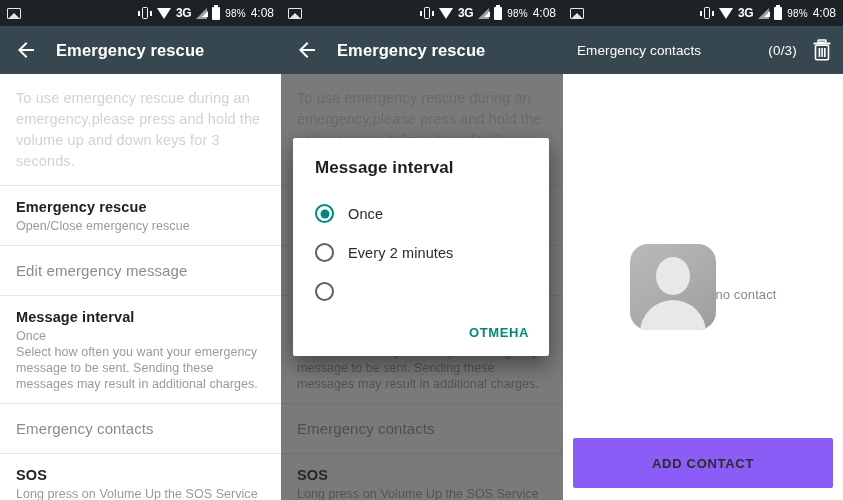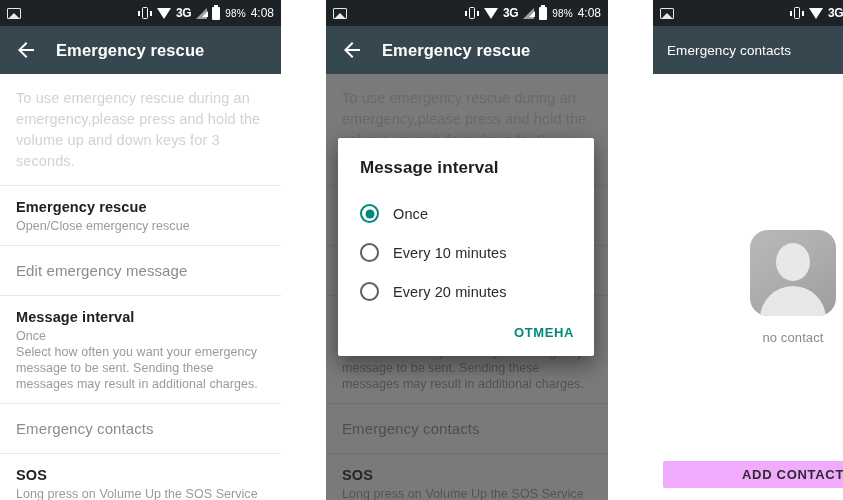--- a/index.html
+++ b/index.html
@@ -9,21 +9,20 @@
     height: 500px;
     overflow: hidden;
     background: #ffffff;
     font-family: "Liberation Sans", "DejaVu Sans", sans-serif;
   }
 
   .screens {
     display: flex;
     width: 843px;
     height: 500px;
-    gap: 45px;
   }
 
   .panel {
     position: relative;
     height: 500px;
     background: #ffffff;
     overflow: hidden;
     flex: none;
   }
   .panel-1 { width: 281px; }
@@ -259,21 +258,21 @@
     font-weight: 700;
     letter-spacing: 0.6px;
     font-family: inherit;
     cursor: pointer;
   }
 
   
   .empty-wrap {
     height: 426px;
     display: flex;
-    flex-direction: column;
+    flex-direction: row;
     align-items: center;
     justify-content: center;
     background: #ffffff;
     position: relative;
   }
   .avatar {
     width: 86px; height: 86px;
     border-radius: 18px;
     background: linear-gradient(145deg, #b9b9bb 0%, #aeaeb0 45%, #9d9d9f 100%);
     position: relative;
@@ -301,22 +300,22 @@
     margin-top: 14px;
     font-size: 13px;
     color: #8a8a8a;
     letter-spacing: 0.1px;
   }
   .add-btn {
     position: absolute;
     left: 10px;
     right: 10px;
     bottom: 12px;
-    height: 27px;
-    background: #f0abfc;
+    height: 50px;
+    background: #8b5cf6;
     border: none;
     border-radius: 2px;
     font-family: inherit;
     font-size: 13px;
     font-weight: 700;
     letter-spacing: 0.7px;
     color: #2c2c2c;
     cursor: pointer;
   }
 </style>
@@ -456,26 +455,25 @@
       <div class="dialog">
         <div class="dialog-title">Message interval</div>
 
         <div class="radio-row">
           <span class="radio checked"></span>
           <span class="radio-label">Once</span>
         </div>
 
         <div class="radio-row">
           <span class="radio"></span>
-          <span class="radio-label">Every 10 minutes</span>
+          <span class="radio-label">Every 2 minutes</span>
         </div>
 
         <div class="radio-row">
           <span class="radio"></span>
-          <span class="radio-label">Every 20 minutes</span>
         </div>
 
         <div class="dialog-actions">
           <button class="dialog-btn">ОТМЕНА</button>
         </div>
       </div>
     </div>
   </div>
 
   <div class="panel panel-3">

